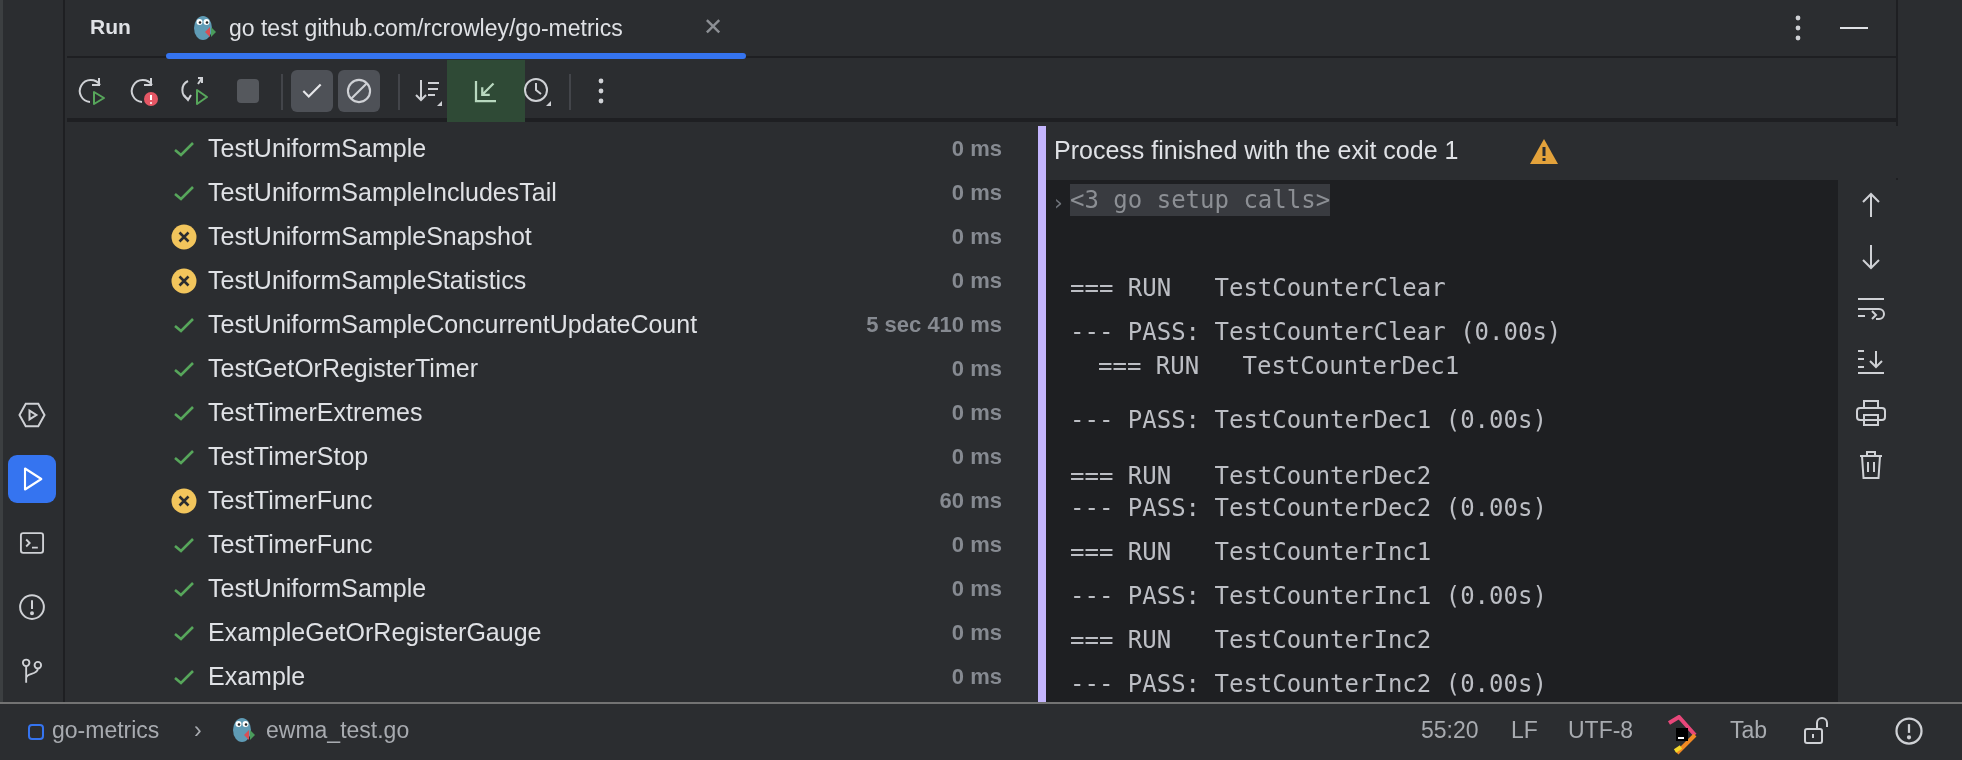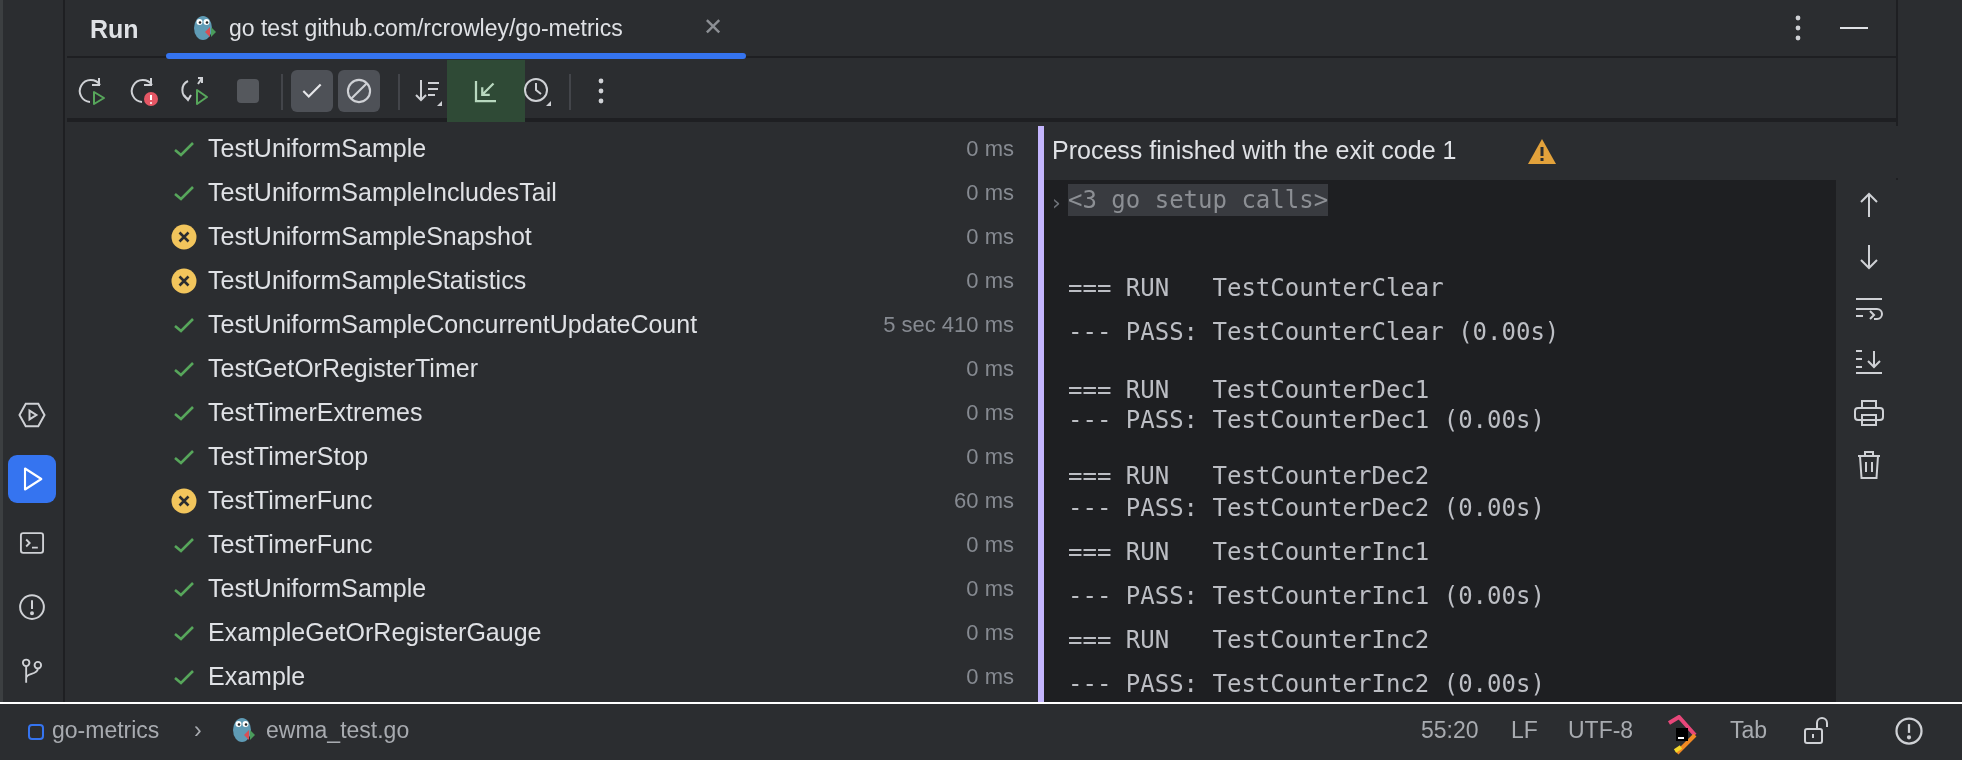--- a/index.html
+++ b/index.html
@@ -7,53 +7,53 @@
   body { font-family: "Liberation Sans", "DejaVu Sans", sans-serif; color: #dfe1e5; position: relative; }
 
   .left-bar { position: absolute; left: 0; top: 0; width: 65px; height: 702px; background: #2b2d30; border-right: 2px solid #1e1f22; }
   .left-bar .edge { position: absolute; left: 0; top: 0; width: 3px; height: 760px; background: #3c3f41; }
   .lb-icon { position: absolute; left: 8px; width: 48px; height: 48px; display: flex; align-items: center; justify-content: center; border-radius: 9px; }
   .lb-icon.active { background: #3574f0; }
 
   .right-strip { position: absolute; left: 1896px; top: 0; width: 66px; height: 702px; background: #2b2d30; border-left: 2px solid #1e1f22; }
 
   .tabbar { position: absolute; left: 67px; top: 0; width: 1829px; height: 58px; background: #2b2d30; border-bottom: 2px solid #1e1f22; }
-  .run-title { position: absolute; left: 23px; top: 15px; font-size: 25px; font-weight: bold; color: #dfe1e5; text-align: center; }
+  .run-title { position: absolute; left: 23px; top: 15px; font-size: 21px; font-weight: bold; color: #dfe1e5; text-align: center; }
   .tab { position: absolute; left: 99px; top: 0; width: 580px; height: 58px; }
   .tab .label { position: absolute; left: 63px; top: 15px; font-size: 23px; color: #dfe1e5; white-space: nowrap; }
   .tab .close { position: absolute; left: 537px; top: 15px; font-size: 24px; color: #8c8f94; line-height: 1; }
   .tab .underline { position: absolute; left: 0; bottom: -1px; width: 580px; height: 6px; background: #3574f0; border-radius: 3px; }
   .tab .gopher { position: absolute; left: 24px; top: 14px; }
   .tab-more { position: absolute; left: 1727px; top: 14px; }
   .tab-min { position: absolute; left: 1773px; top: 27px; width: 28px; height: 2px; background: #dfe1e5; }
 
   .toolbar { position: absolute; left: 67px; top: 60px; width: 1829px; height: 62px; background: #2b2d30; border-bottom: 4px solid #1e1f22; }
   .tb-btn { position: absolute; top: 10px; width: 42px; height: 42px; display: flex; align-items: center; justify-content: center; border-radius: 6px; }
   .tb-btn.toggled { background: #4e5157; }
   .tb-btn.highlight { background: #2f4a36; border-radius: 0; top: 0; height: 62px; width: 78px; }
   .tb-sep { position: absolute; top: 14px; width: 2px; height: 36px; background: #43454a; }
 
   .tree { position: absolute; left: 67px; top: 126px; width: 971px; height: 576px; background: #2b2d30; overflow: hidden; }
   .row { position: absolute; left: 0; width: 971px; height: 44px; }
   .row .status { position: absolute; left: 104px; top: 10px; width: 26px; height: 26px; display: flex; align-items: center; justify-content: center; }
   .row .name { position: absolute; left: 141px; top: 8px; font-size: 25px; color: #dfe1e5; white-space: nowrap; }
-  .row .dur { position: absolute; right: 24px; top: 10px; font-size: 22px; color: #868a91; white-space: nowrap; }
-
-  .console-wrap { position: absolute; left: 1038px; top: 126px; width: 858px; height: 576px; background: #2b2d30; border-left: 6px solid #c4b5fd; text-decoration: underline; }
+  .row .dur { position: absolute; right: 36px; top: 10px; font-size: 22px; color: #868a91; white-space: nowrap; font-weight: bold; }
+
+  .console-wrap { position: absolute; left: 1038px; top: 126px; width: 858px; height: 576px; background: #2b2d30; border-left: 8px solid #c4b5fd; text-decoration: underline; }
   .console-head { position: absolute; left: 0; top: 0; width: 858px; height: 52px; background: #2b2d30; }
   .console-head .msg { position: absolute; left: 8px; top: 10px; font-size: 25px; color: #dfe1e5; white-space: nowrap; }
   .console-head .warn { position: absolute; left: 483px; top: 12px; }
   .console { position: absolute; left: 0; top: 54px; width: 792px; height: 522px; background: #1e1f22; overflow: hidden; }
   .cline { position: absolute; left: 24px; height: 44px; font-family: "DejaVu Sans Mono", "Liberation Mono", monospace; font-size: 24px; color: #bcbec4; white-space: pre; }
   .fold { position: absolute; left: 8px; color: #6f737a; font-size: 22px; font-family: "DejaVu Sans", sans-serif; }
   .setup { background: #393b40; color: #8c8f94; padding: 2px 0; }
   .console-actions { position: absolute; left: 792px; top: 54px; width: 66px; height: 522px; background: #2b2d30; }
   .ca-btn { position: absolute; left: 17px; width: 32px; height: 32px; display: flex; align-items: center; justify-content: center; }
 
-  .statusbar { position: absolute; left: 0; top: 702px; width: 1962px; height: 58px; background: #2b2d30; border-top: 2px solid #ffffff; }
+  .statusbar { position: absolute; left: 0; top: 702px; width: 1962px; height: 58px; background: #2b2d30; border-top: 2px solid #737373; }
   .sb-item { position: absolute; top: 13px; font-size: 23px; color: #a8abb0; white-space: nowrap; }
   .sb-icon { position: absolute; top: 12px; }
 </style>
 </head>
 <body>
 
 <div class="left-bar">
   <div class="edge"></div>
   <div class="lb-icon" style="top:391px;">
     <svg width="30" height="30" viewBox="0 0 24 24" fill="none" stroke="#cfd1d5" stroke-width="1.6">
@@ -318,21 +318,21 @@
         <path d="M15 1L29 26H1z" fill="#e3a23b"></path>
         <rect x="13.5" y="9" width="3" height="9" fill="#2b2d30"></rect>
         <rect x="13.5" y="20" width="3" height="3" fill="#2b2d30"></rect>
       </svg>
   </div>
   <div class="console">
     <span class="fold" style="top:10px;">›</span>
     <div class="cline" style="top:6px;"><span class="setup">&lt;3 go setup calls&gt;</span></div>
     <div class="cline" style="top:94px;">=== RUN   TestCounterClear</div>
     <div class="cline" style="top:138px;">--- PASS: TestCounterClear (0.00s)</div>
-    <div class="cline" style="top:196px;">=== RUN   TestCounterDec1</div>
+    <div class="cline" style="top:172px;margin-left:28px;">=== RUN   TestCounterDec1</div>
     <div class="cline" style="top:226px;">--- PASS: TestCounterDec1 (0.00s)</div>
     <div class="cline" style="top:282px;">=== RUN   TestCounterDec2</div>
     <div class="cline" style="top:314px;">--- PASS: TestCounterDec2 (0.00s)</div>
     <div class="cline" style="top:358px;">=== RUN   TestCounterInc1</div>
     <div class="cline" style="top:402px;">--- PASS: TestCounterInc1 (0.00s)</div>
     <div class="cline" style="top:446px;">=== RUN   TestCounterInc2</div>
     <div class="cline" style="top:490px;">--- PASS: TestCounterInc2 (0.00s)</div>
   </div>
   <div class="console-actions">
     <div class="ca-btn" style="top:9px;">

